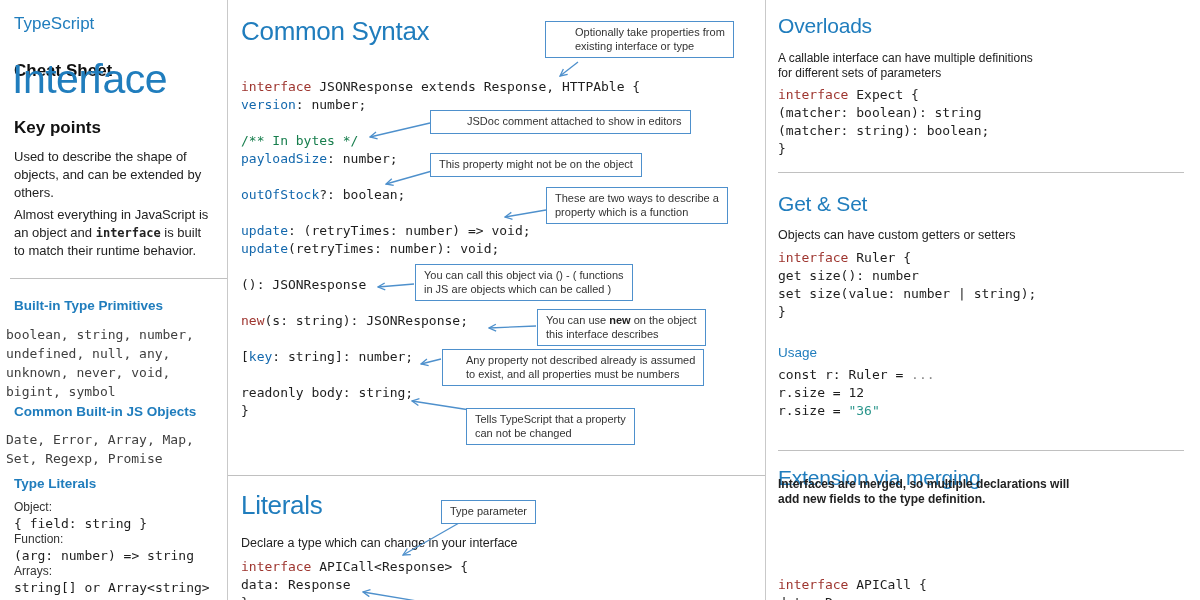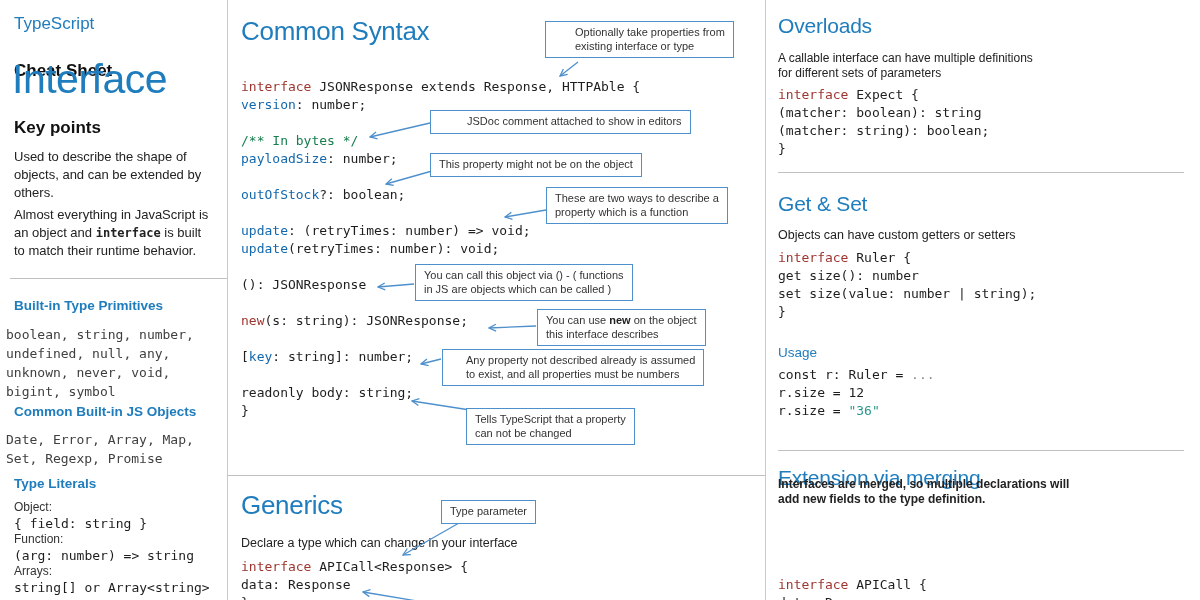--- a/index.html
+++ b/index.html
@@ -121,21 +121,21 @@
 <div class="co" style="left:537px;top:309px;"><span>You can use </span><b>new</b><span> on the object
 this interface describes</span></div>
 <div class="co" style="left:442px;top:349px;padding-left:23px;">Any property not described already is assumed
 to exist, and all properties must be numbers</div>
 <div class="co" style="left:466px;top:408px;">Tells TypeScript that a property
 can not be changed</div>
 <div class="co" style="left:441px;top:500px;">Type parameter</div>
 
 <div class="abs hline" style="left:228px;top:475px;width:537px;"></div>
 
-<div class="abs accent h-mid" style="left:241px;top:490px;">Generics</div>
+<div class="abs accent h-mid" style="left:241px;top:490px;">Literals</div>
 <div class="abs desc" style="left:241px;top:536px;font-size:12.5px;">Declare a type which can change in your interface</div>
 <div class="abs code" style="left:241px;top:558px;">
     <div><span class="kw">interface</span><span> APICall&lt;Response&gt; {</span></div>
     <div><span>  data: Response</span></div>
     <div><span>}</span></div>
   </div>
 
 <div class="abs vline" style="left:765px;top:0;height:600px;"></div>
 
 <div class="abs accent h-right" style="left:778px;top:14px;">Overloads</div>

